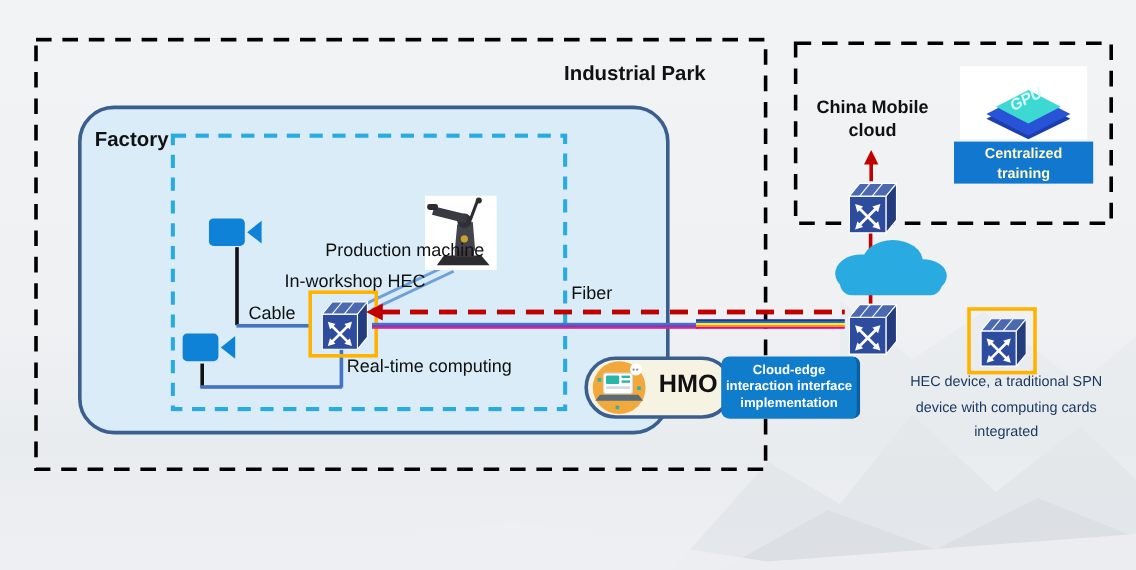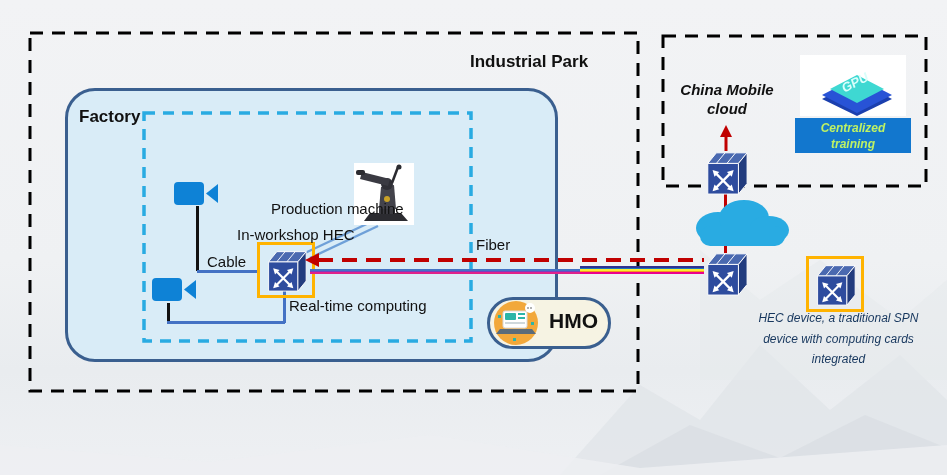--- a/index.html
+++ b/index.html
@@ -2,21 +2,21 @@
 <html><head>
 <meta charset="utf-8">
 <style>
   html,body{margin:0;padding:0;}
   #canvas{
     position:relative;width:947px;height:475px;overflow:hidden;
     font-family:"Liberation Sans",sans-serif;
     background:linear-gradient(180deg,#F2F3F5 0%,#EFF1F3 55%,#E9ECEF 78%,#EEF0F3 100%);
   }
   .abs{position:absolute;}
-  .preline{white-space:pre-line;font-style:italic;}
+  .preline{white-space:pre-line;}
   .lbl{color:#111;font-size:15px;}
   .lbl-bold{color:#111;font-weight:bold;font-size:17px;}
   #factory{
     left:65px;top:88px;width:487px;height:268px;
     background:#D9ECF7;border:3px solid #3A5F8F;border-radius:30px;z-index:2;
   }
   .dashsvg{z-index:3;}
   .cube-wrap{z-index:6;}
   .orange-frame{border:3px solid #FFB300;z-index:6;display:flex;align-items:center;justify-content:center;background:rgba(255,255,255,0.0);}
   .line{background:#111;z-index:5;}
@@ -38,21 +38,21 @@
     background:#F6F3E3;border:3px solid #3A5F8F;z-index:8;box-sizing:border-box;
   }
   #hmo-label{left:549px;top:309px;font-size:21px;font-weight:bold;color:#111;z-index:9;}
   #cloud-edge-box{
     left:601px;top:297px;width:116px;height:52px;background:#0F7DCB;color:#fff;
     font-size:11px;line-height:13.5px;text-align:center;z-index:9;border-radius:7px;
     display:flex;align-items:center;justify-content:center;
     border-right:3px solid #0A5EA2;box-sizing:border-box;font-weight:bold;
   }
   #training-box{
-    left:795px;top:118px;width:116px;height:35px;background:#1277CE;color:#bef264;
+    left:795px;top:118px;width:116px;height:35px;background:#1277CE;color:#fef9c3;
     font-size:12px;font-weight:bold;line-height:16px;text-align:center;z-index:6;
     display:flex;align-items:center;justify-content:center;
   }
   #gpu-box{left:800px;top:55px;width:106px;height:61px;background:#fff;z-index:6;}
   #manspn-label{
     left:684px;top:194px;width:112px;height:46px;z-index:7;color:#17375E;
     font-weight:bold;font-size:13px;text-align:center;padding-top:16px;
   }
   #china-label{left:667px;top:80px;width:120px;text-align:center;color:#111;
     font-weight:bold;font-size:15px;line-height:19px;z-index:6;}
@@ -170,20 +170,23 @@
     <rect x="12" y="22" width="20" height="2" fill="#CFd8dc"></rect>
     <polygon points="7,29 39,29 43,34 3,34" fill="#5A6B7A"></polygon>
     <circle cx="37" cy="8" r="5" fill="#fff"></circle>
     <circle cx="35" cy="8" r="1" fill="#999"></circle>
       <circle cx="38" cy="8" r="1" fill="#999"></circle>
     <rect x="5" y="15" width="3" height="3" fill="#2BB5A8"></rect>
     <rect x="38" y="22" width="3" height="3" fill="#2BB5A8"></rect>
     <rect x="20" y="38" width="3" height="3" fill="#2BB5A8"></rect>
   </svg>
   <div class="abs" id="hmo-label">HMO</div>
+  <div class="abs preline" id="cloud-edge-box">Cloud-edge
+interaction interface
+implementation</div>
 
   <svg class="abs dashsvg" style="left:661px;top:34px;z-index:1" width="267" height="154">
     <rect x="2" y="2" width="263" height="150" fill="none" stroke="#000" stroke-width="3" stroke-dasharray="13 9"></rect>
   </svg>
   <div class="abs preline" id="china-label">China Mobile
 cloud</div>
 
   <svg class="abs" style="left:719px;top:125px;z-index:6" width="14" height="28" viewBox="0 0 14 28">
     <line x1="7" y1="26" x2="7" y2="8" stroke="#C00000" stroke-width="3"></line>
     <polygon points="7,0 1,12 13,12" fill="#C00000"></polygon>

